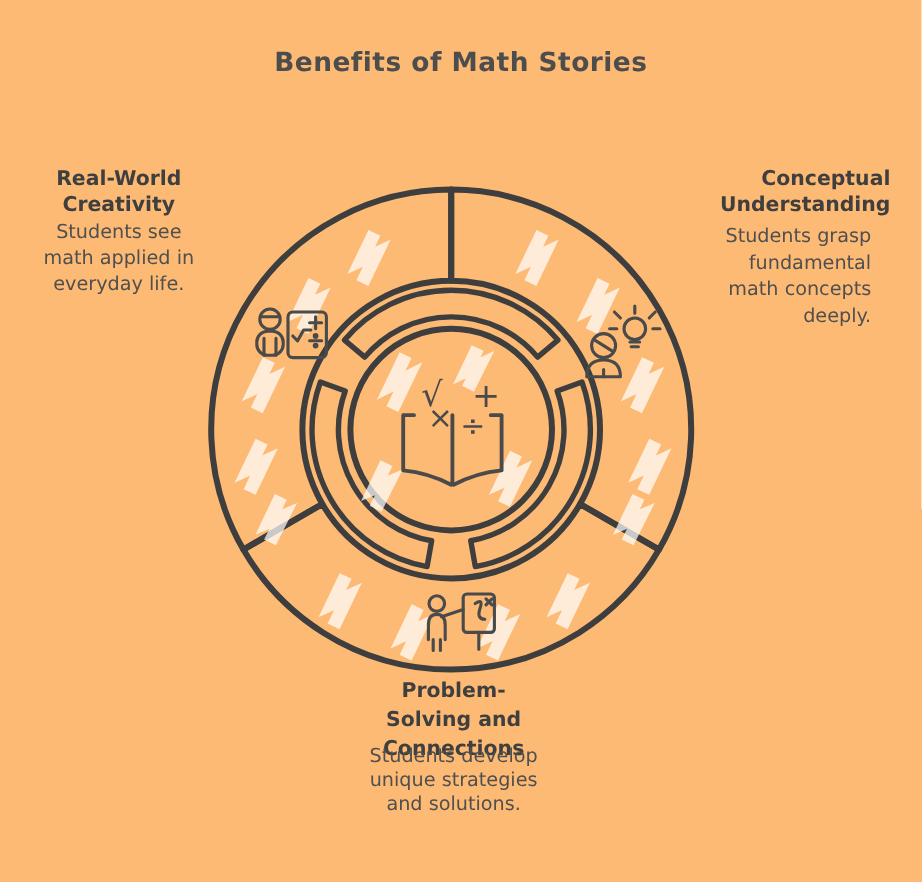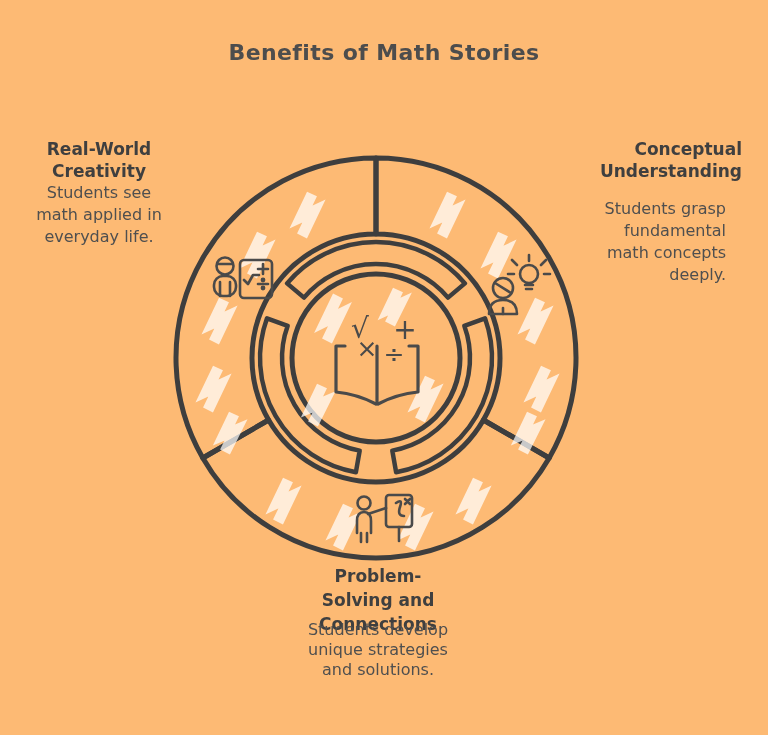--- a/index.html
+++ b/index.html
@@ -6,21 +6,21 @@
   #stage{position:relative;width:768px;height:735px;background:#fdba74;overflow:hidden;
          font-family:"DejaVu Sans", sans-serif;}
   .abs{position:absolute;}
   .title{left:0;top:40px;width:768px;text-align:center;font-size:22px;font-weight:700;
          letter-spacing:.4px;color:#4d4d4d;}
   .label{text-align:center;color:#4f4f4f;font-size:16px;line-height:22px;}
   .label .hd{font-weight:700;color:#3f3f3f;font-size:17px;line-height:22px;}
   .lbl-left{left:14px;top:138px;width:170px;}
   .lbl-left .bd{margin:0 auto;width:136px;}
   .lbl-right{left:582px;top:138px;width:160px;text-align:right;}
-  .lbl-right .bd{margin:16px auto;width:128px;}
+  .lbl-right .bd{margin:4px auto;width:128px;}
   .lbl-bottom-hd{left:318px;top:564px;width:120px;text-align:center;
                  font-weight:700;color:#3f3f3f;font-size:17px;line-height:24px;}
   .lbl-bottom-bd{left:303px;top:620px;width:150px;text-align:center;color:#4f4f4f;
                  font-size:16px;line-height:20px;}
   svg{display:block;}
   .streak{stroke:#ffffff;stroke-width:11;fill:none;opacity:.72;stroke-linejoin:miter;stroke-linecap:butt;}
   .ink{stroke:#3e3e3e;fill:none;}
   .icon{stroke:#4a4a4a;stroke-width:2.6;fill:none;stroke-linecap:round;stroke-linejoin:round;}
   .sym{fill:#4a4a4a;font-family:"DejaVu Sans",sans-serif;text-anchor:middle;}
 </style>

